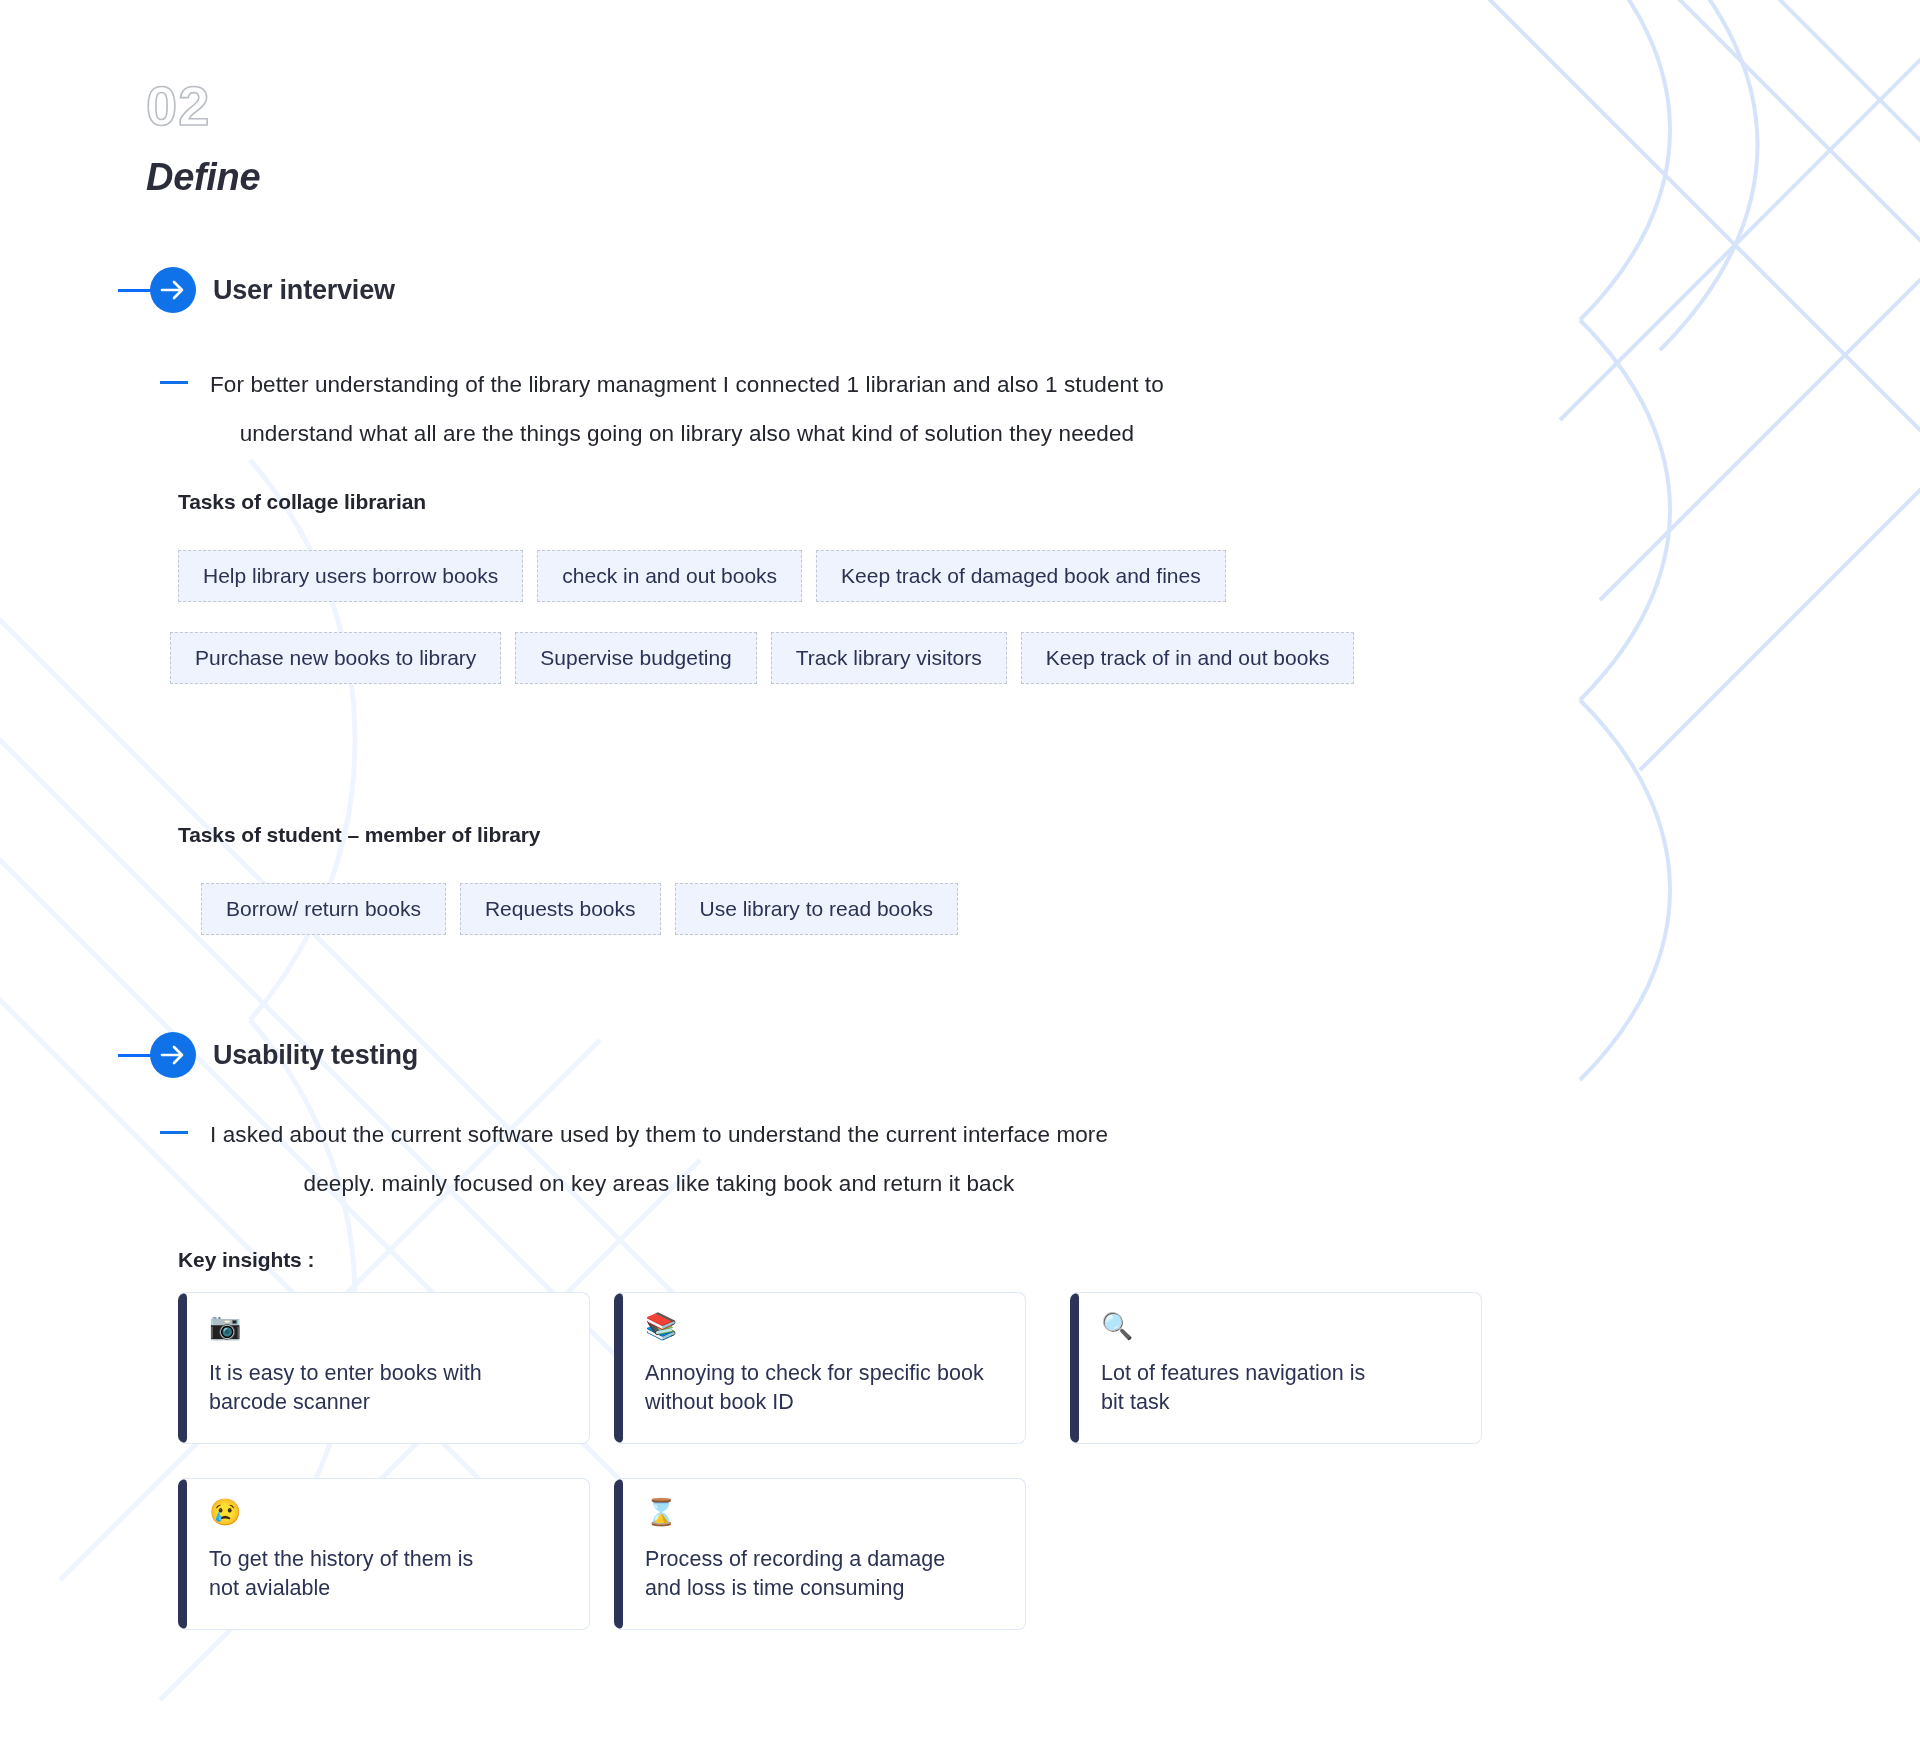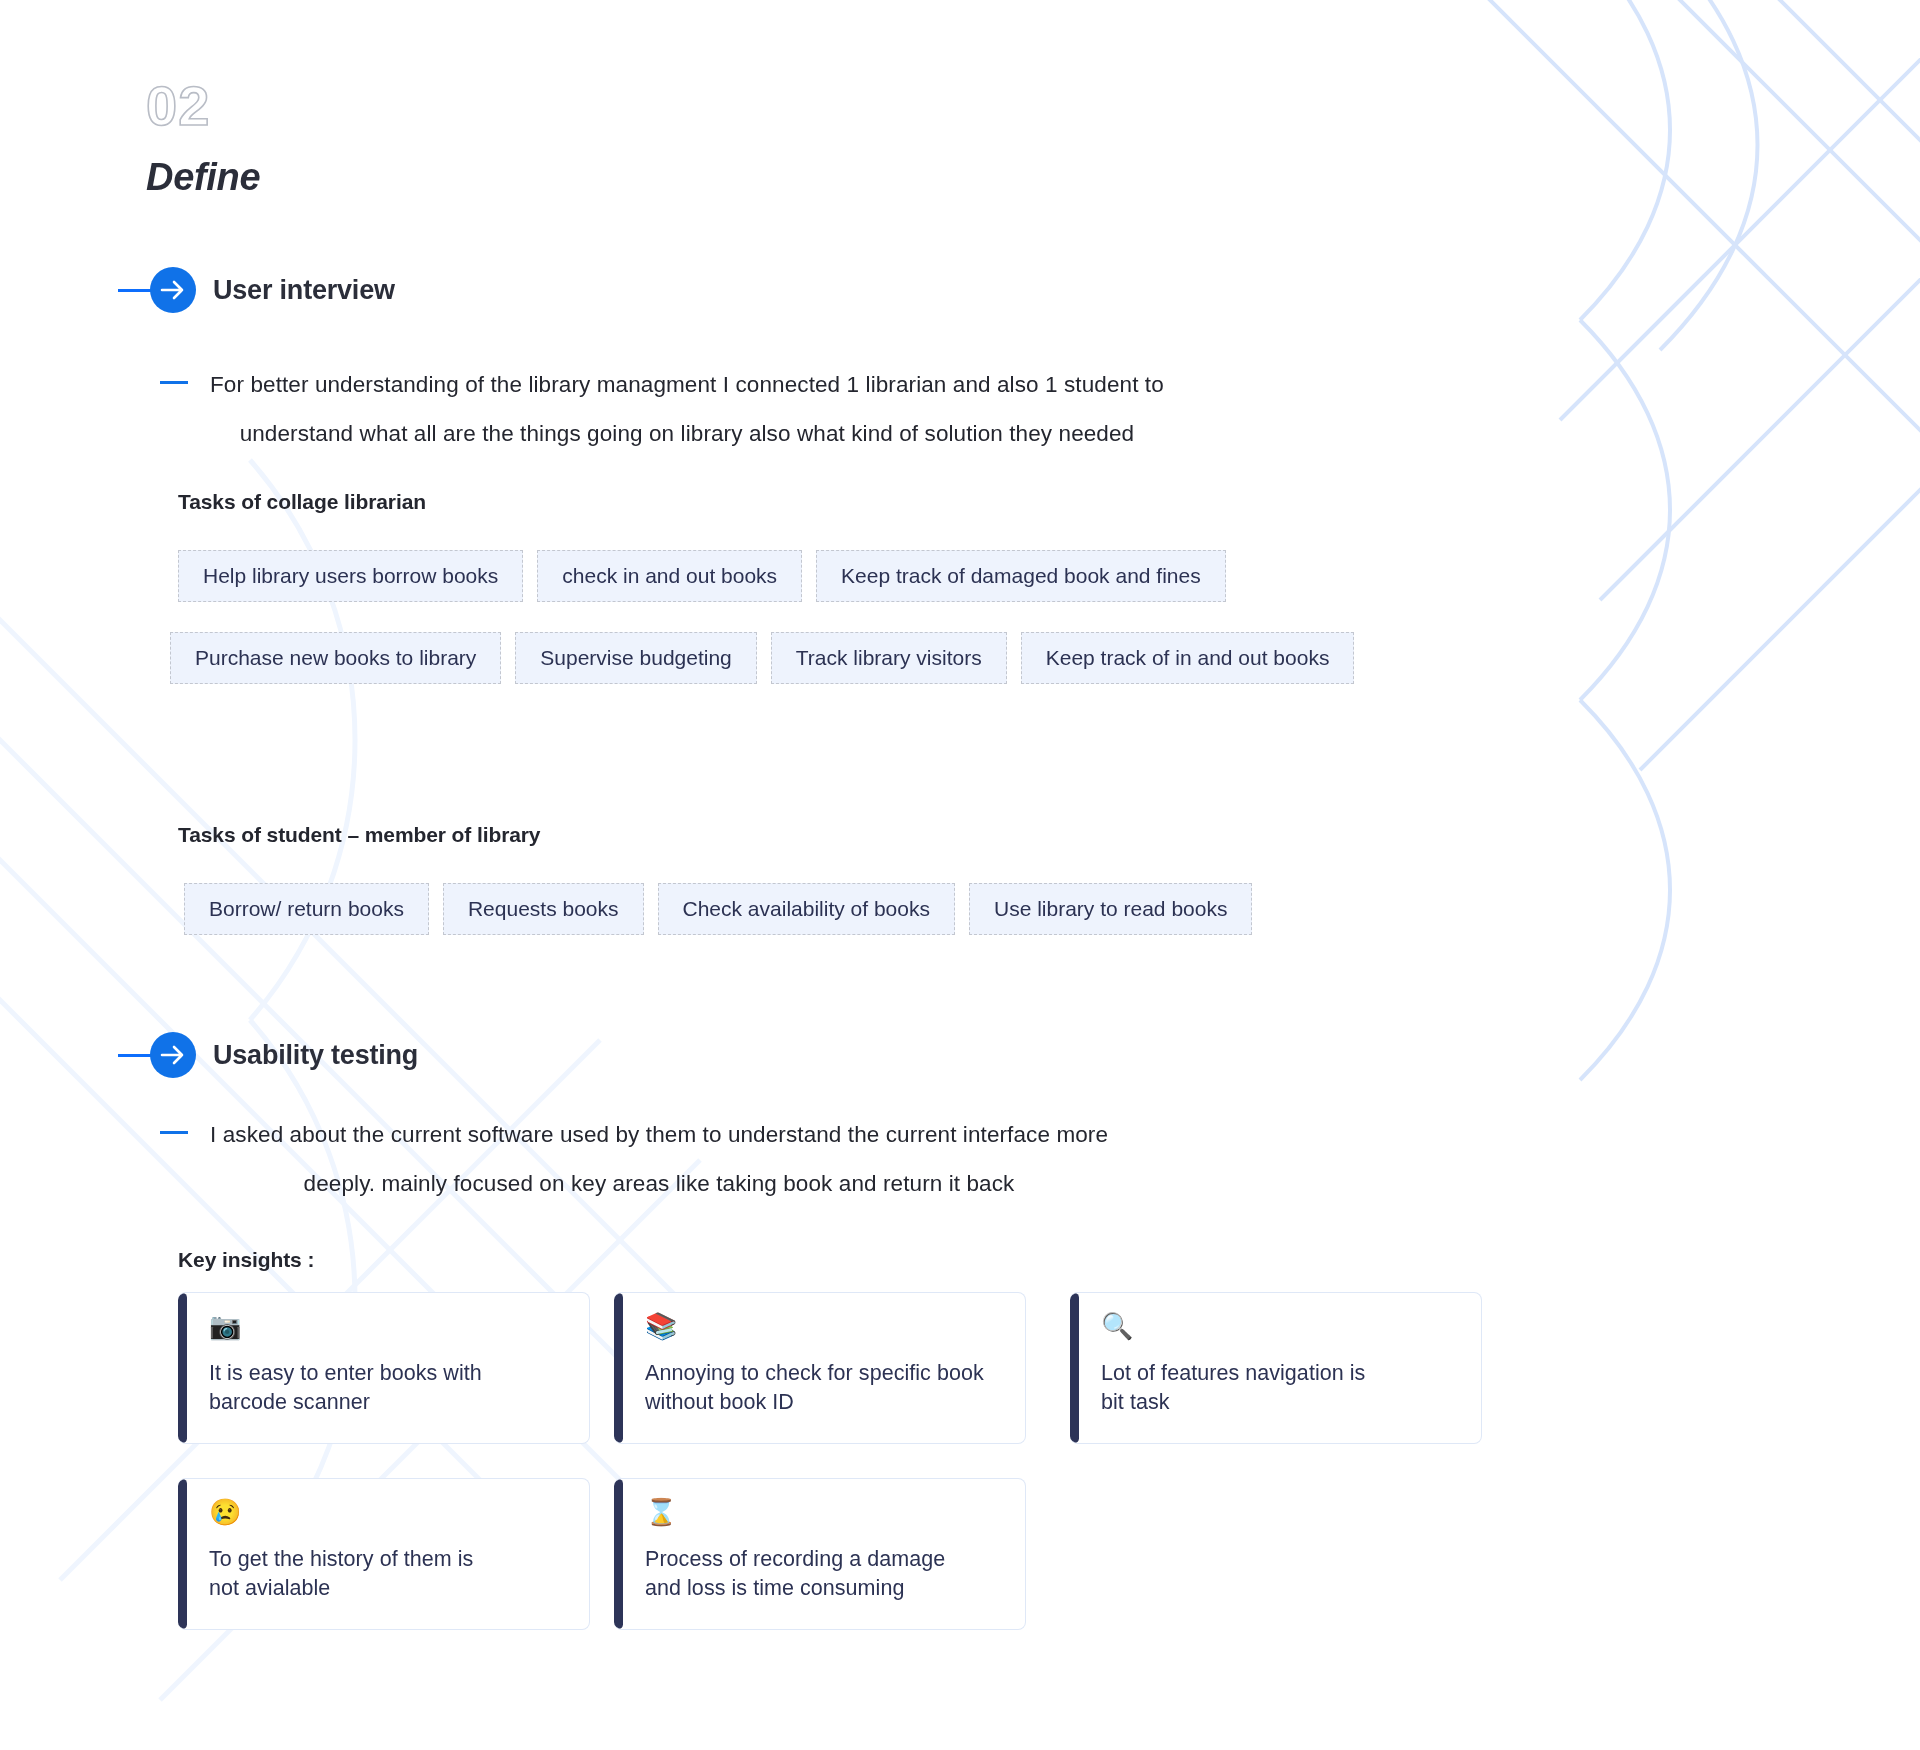--- a/index.html
+++ b/index.html
@@ -152,24 +152,23 @@
   <div class="tag-row" style="left:170px; top:632px;">
     <span class="tag">Purchase new books to library</span>
     <span class="tag">Supervise budgeting</span>
     <span class="tag">Track library visitors</span>
     <span class="tag">Keep track of in and out books</span>
   </div>
 
 
   <div class="sub-head" style="left:178px; top:823px;">Tasks of student – member of library</div>
 
-  <div class="tag-row" style="left:176px; top:883px;padding-left:8px;">
+  <div class="tag-row" style="left:193px; top:883px;padding-left:8px;">
     <span class="tag">Borrow/ return books</span>
     <span class="tag">Requests books</span>
-    <span class="tag">Check availability of books</span>
     <span class="tag">Use library to read books</span>
   </div>
 
   <div class="arrow-head" style="left:118px; top:1032px;">
     <span class="arrow-mark">
       <span class="arrow-line"></span>
       <span class="arrow-circle"></span>
       <svg class="arrow-glyph" viewBox="0 0 46 46" xmlns="http://www.w3.org/2000/svg">
         <path d="M12 23 H32 M24 15 L32 23 L24 31" stroke="#ffffff" stroke-width="2.6" fill="none" stroke-linecap="round" stroke-linejoin="round"></path>
       </svg>

